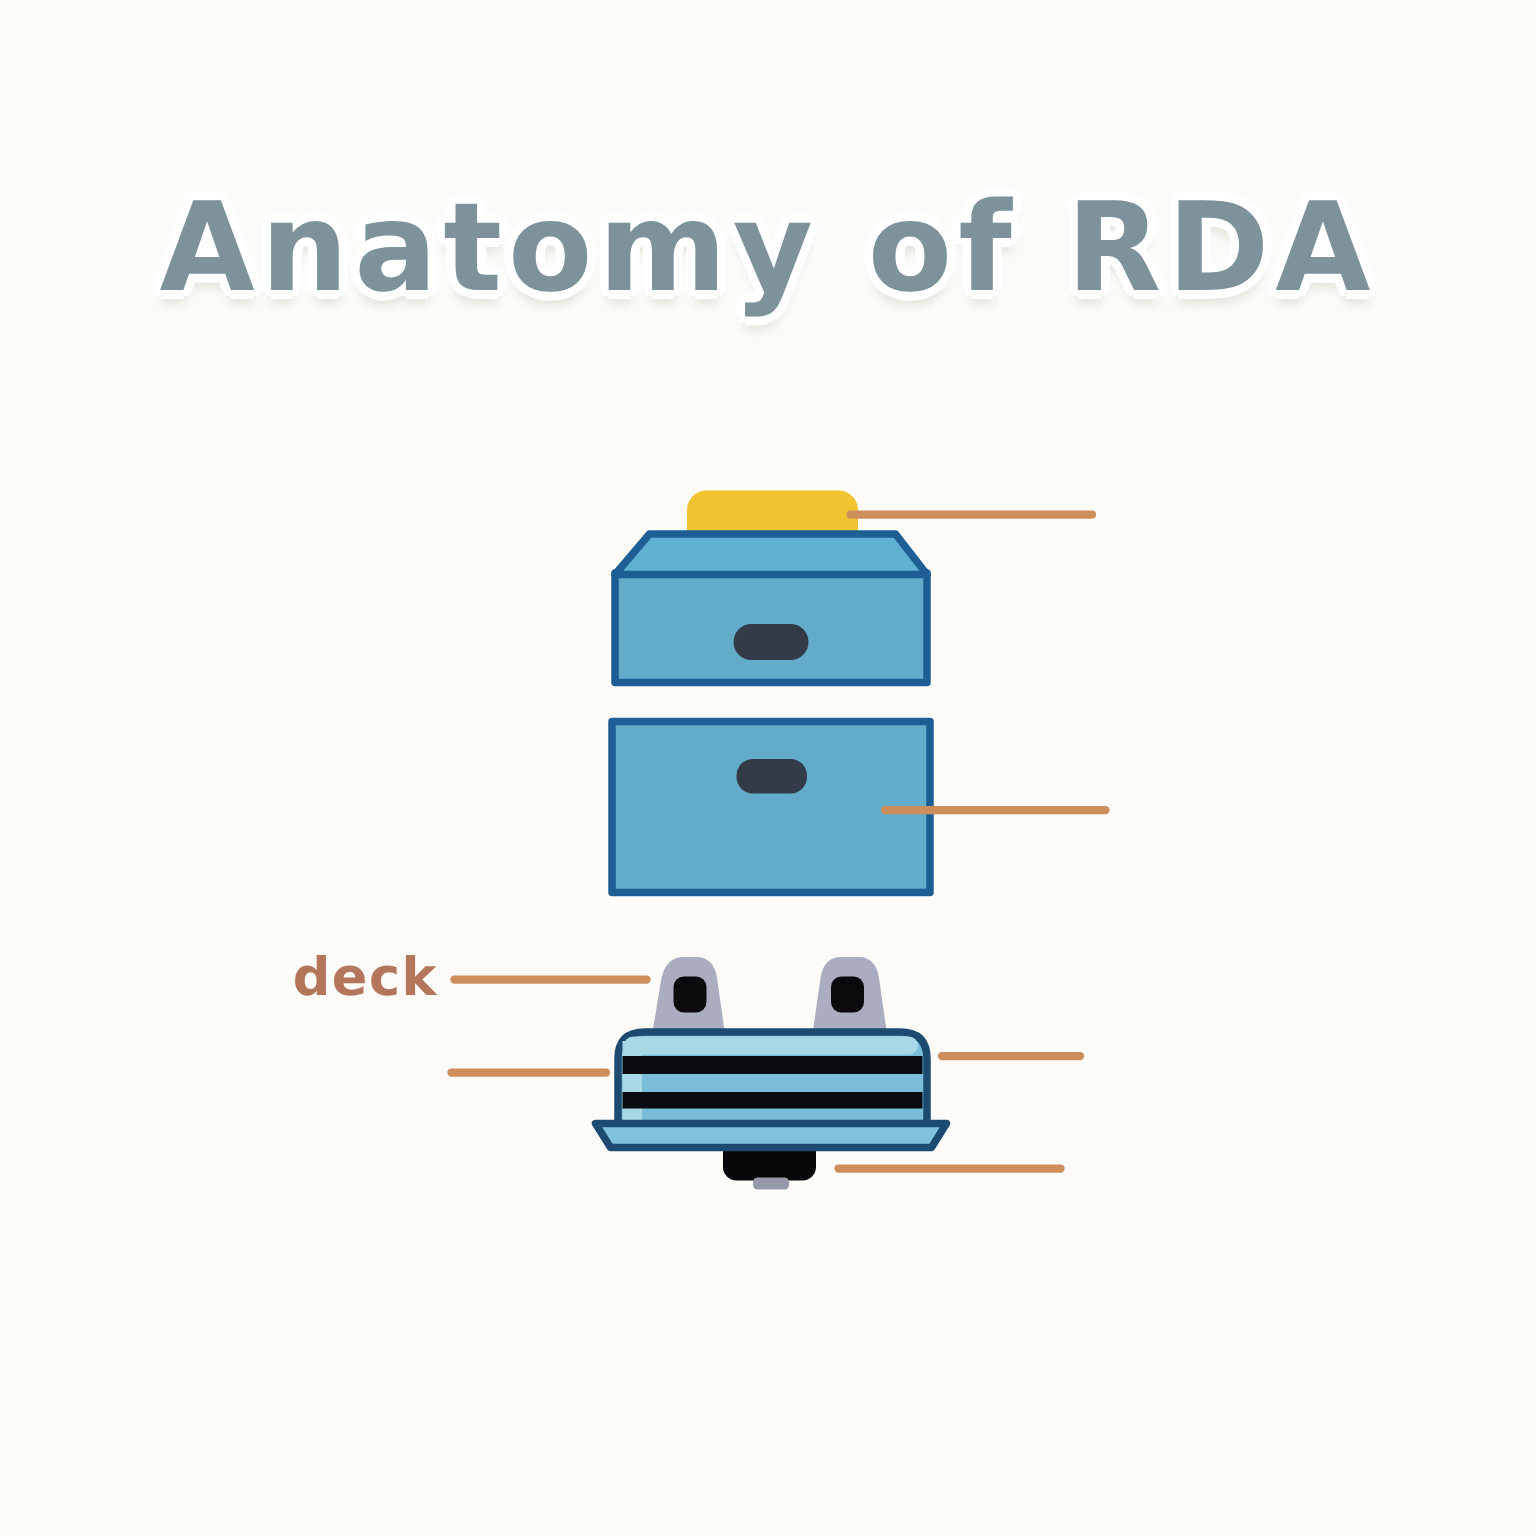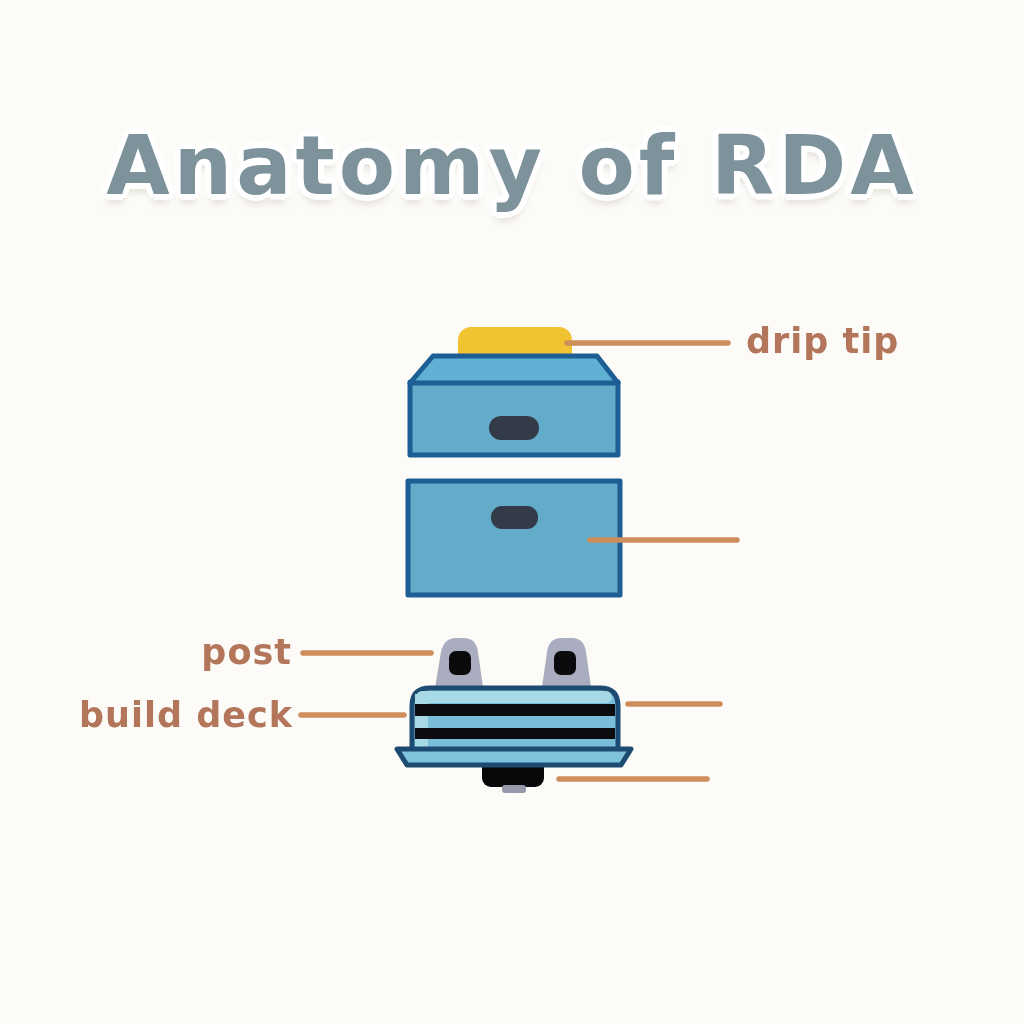--- a/index.html
+++ b/index.html
@@ -79,17 +79,15 @@
     <polygon points="397,749 631,749 621,765 407,765" class="fill-flange deck-outlined"></polygon>
 
     <line x1="567" y1="343" x2="728" y2="343" class="leader"></line>
     <line x1="590" y1="540" x2="737" y2="540" class="leader"></line>
     <line x1="303" y1="653" x2="431" y2="653" class="leader"></line>
     <line x1="301" y1="715" x2="404" y2="715" class="leader"></line>
     <line x1="628" y1="704" x2="720" y2="704" class="leader"></line>
     <line x1="559" y1="779" x2="707" y2="779" class="leader"></line>
   </svg>
 
-  <div class="part-label" style="left:746px;top:320px;">drip tip</div>
-  <div class="part-label" style="right:732px;top:631px;">post</div>
-  <div class="part-label" style="right:731px;top:694px;">build deck</div>
+  <div class="part-label" style="right:732px;top:631px;">deck</div>
 
 </div>
 
 </body></html>

